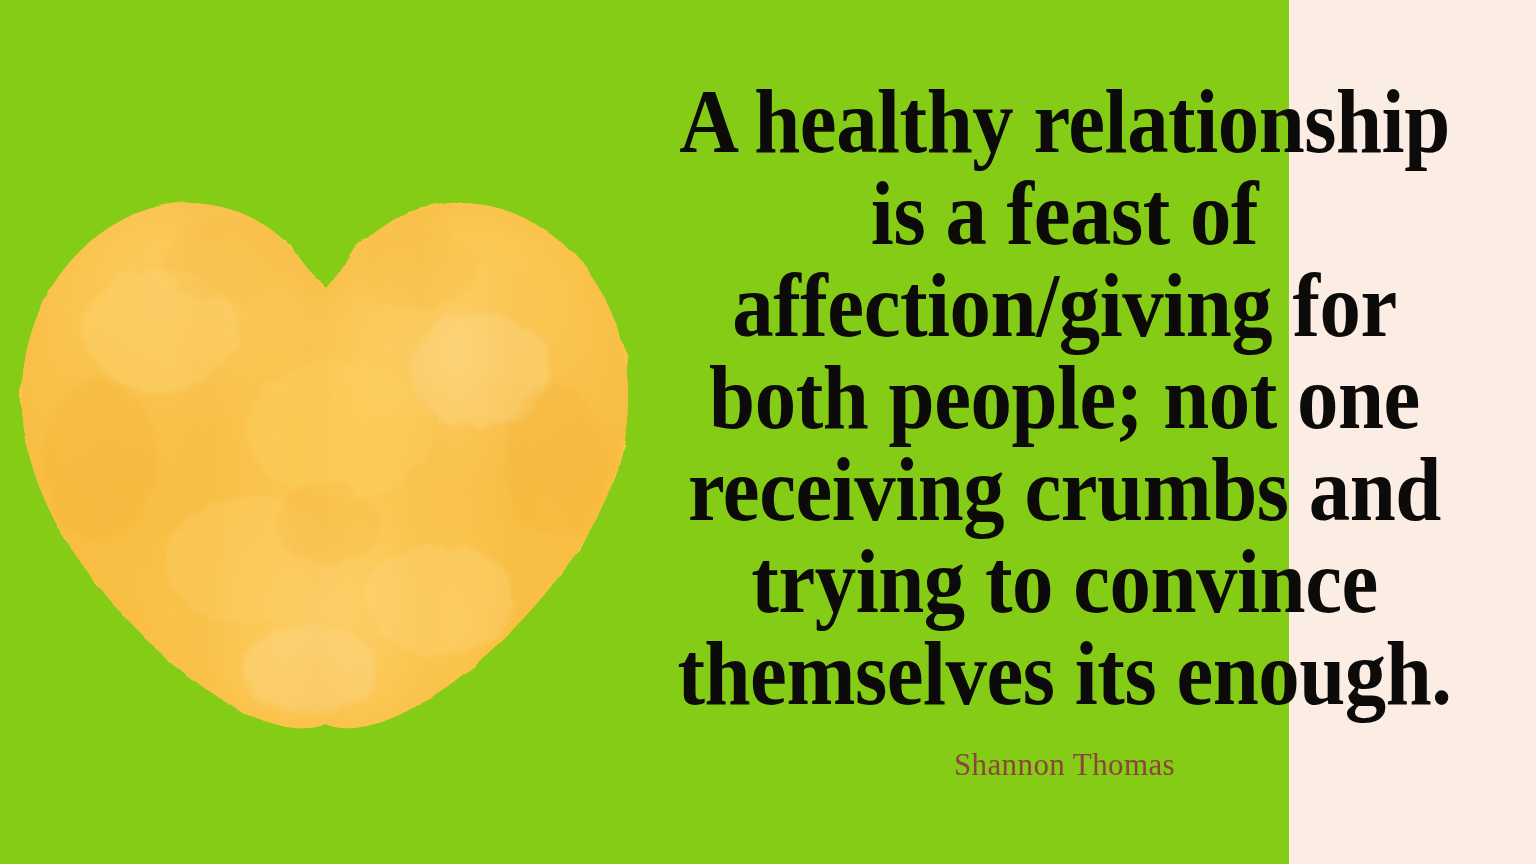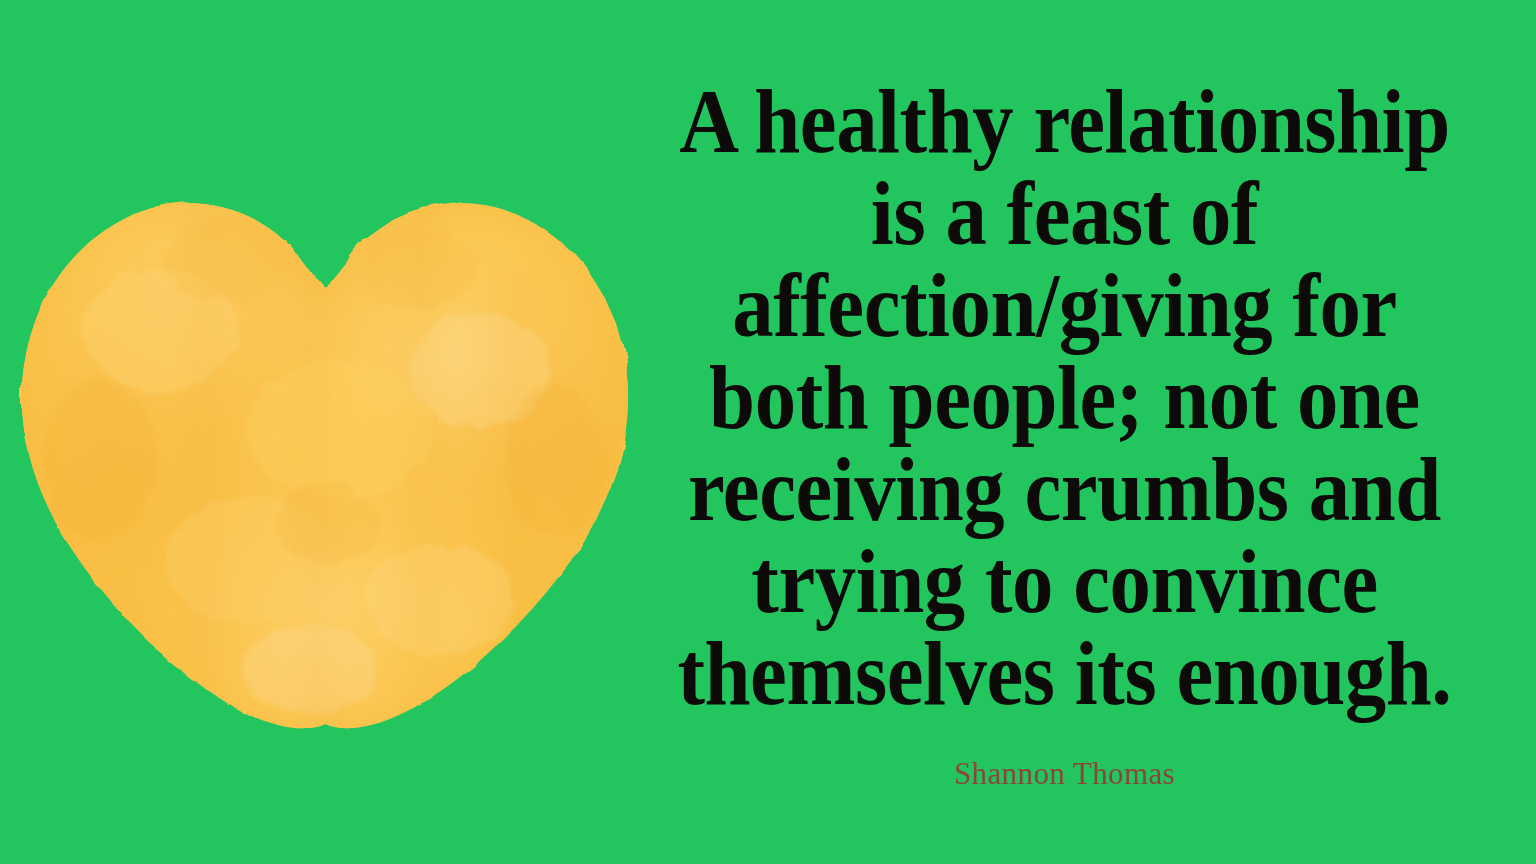--- a/index.html
+++ b/index.html
@@ -8,23 +8,23 @@
   }
   body {
     width: 1536px;
     height: 864px;
     overflow: hidden;
     background: #FCEDE4;
     font-family: "Liberation Serif", "DejaVu Serif", serif;
   }
   .poster {
     position: relative;
-    width: 1536px;
+    width: 1289px;
     height: 864px;
-    background: #22c55e;
+    background: #84cc16;
   }
 
   
   .heart-art {
     position: absolute;
     left: 10px;
     top: 130px;
     width: 625px;
     height: 605px;
   }
@@ -57,21 +57,21 @@
 
   
   .attribution-row {
     position: absolute;
     left: 612px;
     top: 744px;
     width: 905px;
     text-align: center;
   }
   .attribution {
-    margin: 13px;
+    margin: 4px;
     display: inline-block;
     color: #8B4539;
     font-family: "Liberation Serif", "DejaVu Serif", serif;
     font-weight: 400;
     font-size: 31px;
     line-height: 34px;
     letter-spacing: 0.4px;
   }
 </style>
 </head>

